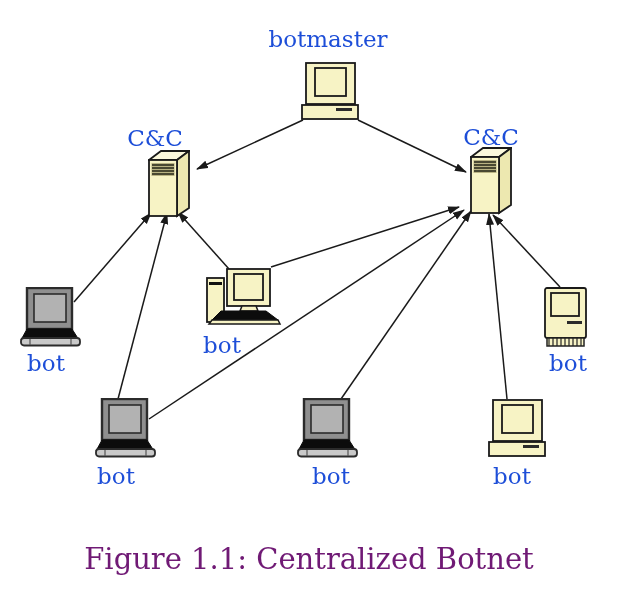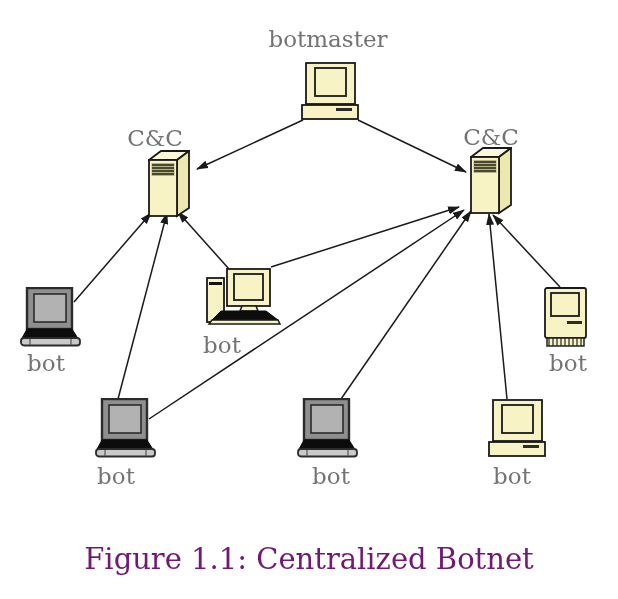--- a/index.html
+++ b/index.html
@@ -1,21 +1,21 @@
 <!DOCTYPE html>
 <html style="--cream: #F7F3C5; --cream-hi: #FBF8DC; --cream-lo: #EDE8B0; --vent-band: #B9B383; --vent-line: #2E2E1E; --gray-screen: #B2B2B2; --gray-bezel: #8F8F8F; --gray-base: #C9C9C9; --line: #1A1A1A;"><head>
 <meta charset="utf-8">
 <style>
   html,body{margin:0;padding:0;background:#fff;}
   #canvas{position:relative;width:618px;height:599px;background:#ffffff;
           font-family:"DejaVu Serif","Liberation Serif",serif;overflow:hidden;}
   #edges{position:absolute;left:0;top:0;width:618px;height:599px;}
   .node{position:absolute;}
   .node svg{display:block;}
-  .node-label{position:absolute;transform:translateX(-50%);font-size:23px;color:#737373;
+  .node-label{position:absolute;transform:translateX(-50%);font-size:23px;color:#1d4ed8;
               white-space:nowrap;line-height:1.0;}
   .caption{position:absolute;left:0;right:0;top:542px;text-align:center;
            font-size:29px;color:#701a75;}
   
   .f-front,.f-cream{fill:var(--cream);stroke:var(--line);stroke-width:1.8px;}
   .f-top{fill:var(--cream-hi);stroke:var(--line);stroke-width:1.8px;}
   .f-side{fill:var(--cream-lo);stroke:var(--line);stroke-width:1.8px;}
   .vent-band{fill:var(--vent-band);stroke:none;}
   .vent{stroke:var(--vent-line);stroke-width:1.6px;}
   .slot{fill:#2b2b2b;stroke:none;}

